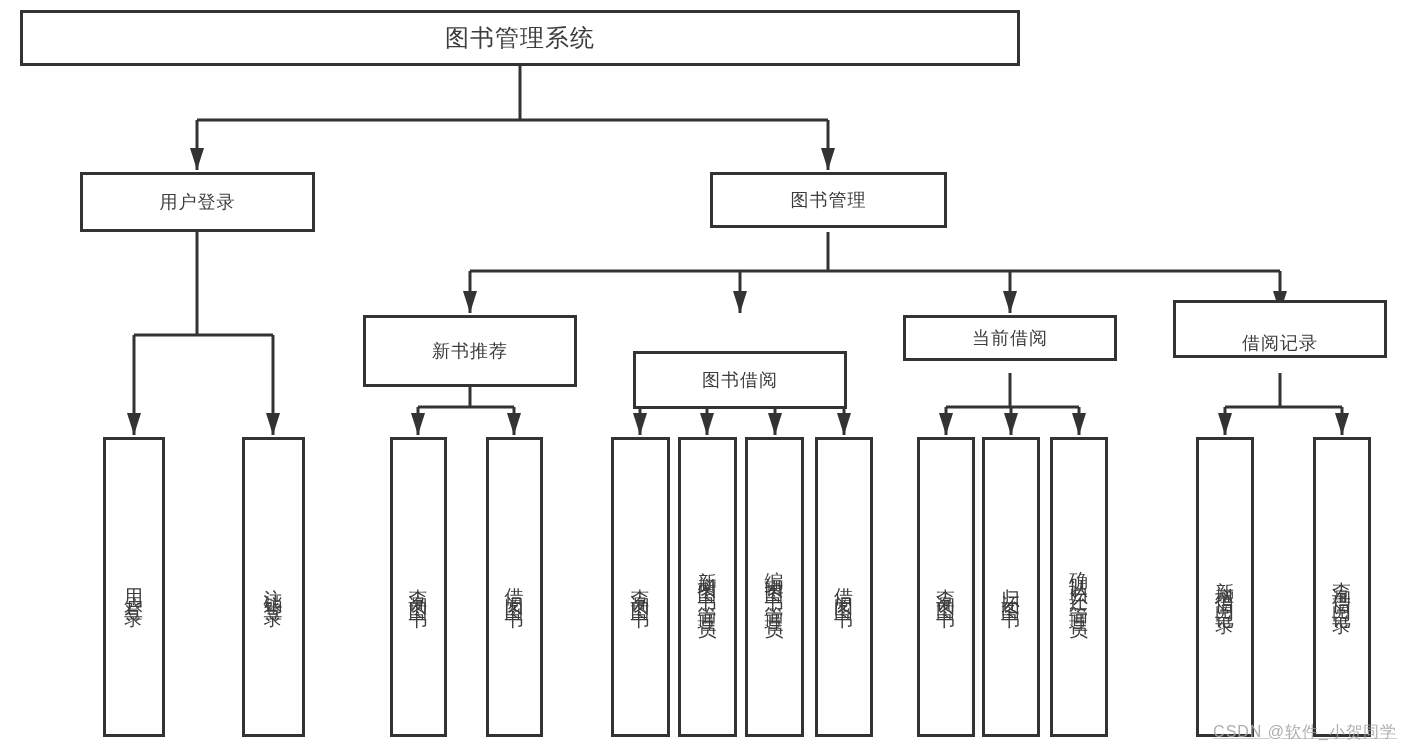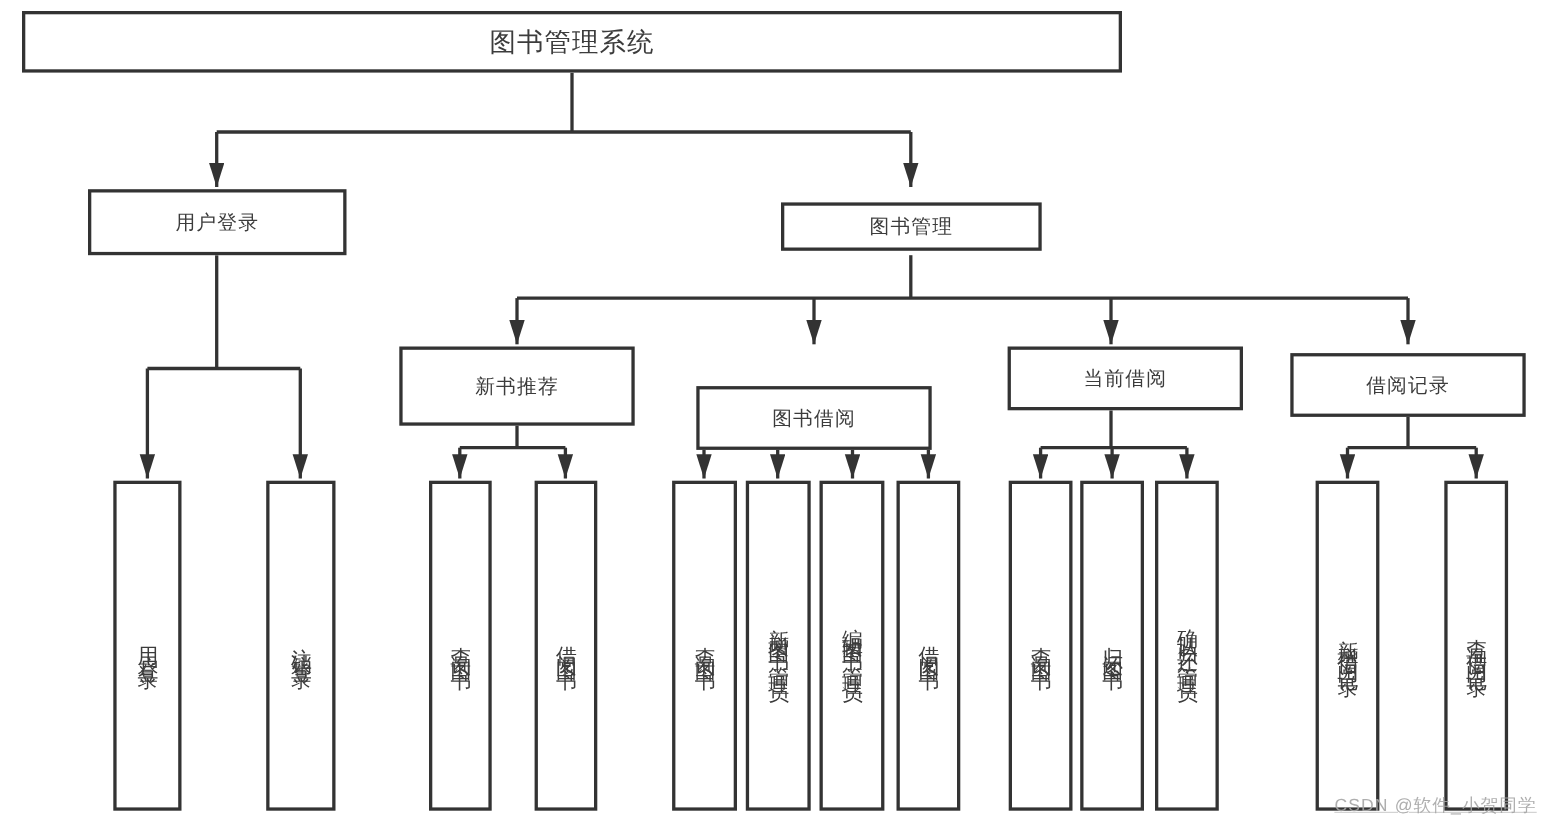--- a/index.html
+++ b/index.html
@@ -99,34 +99,34 @@
     </g>
   </svg>
 
   <div class="box hbox root" style="left:20px;top:10px;width:1000px;height:56px;">
     <span>图书管理系统</span>
   </div>
 
   <div class="box hbox" style="left:80px;top:172px;width:235px;height:60px;">
     <span>用户登录</span>
   </div>
-  <div class="box hbox" style="left:710px;top:184px;width:237px;height:44px;">
+  <div class="box hbox" style="left:710px;top:172px;width:237px;height:56px;">
     <span>图书管理</span>
   </div>
 
   <div class="box hbox" style="left:363px;top:315px;width:214px;height:72px;">
     <span>新书推荐</span>
   </div>
   <div class="box hbox" style="left:633px;top:315px;width:214px;height:58px;margin-top:36px;">
     <span>图书借阅</span>
   </div>
-  <div class="box hbox" style="left:903px;top:315px;width:214px;height:58px;margin-left:13px;">
+  <div class="box hbox" style="left:903px;top:315px;width:214px;height:46px;">
     <span>当前借阅</span>
   </div>
-  <div class="box hbox" style="left:1173px;top:321px;width:214px;height:58px;">
+  <div class="box hbox" style="left:1173px;top:300px;width:214px;height:58px;align-items:flex-end;">
     <span>借阅记录</span>
   </div>
 
   <div class="box vbox" style="left:103px;top:437px;width:62px;height:300px;">
     <span>用户登录</span>
   </div>
   <div class="box vbox" style="left:242px;top:437px;width:63px;height:300px;">
     <span>注销登录</span>
   </div>
   <div class="box vbox" style="left:390px;top:437px;width:57px;height:300px;">

